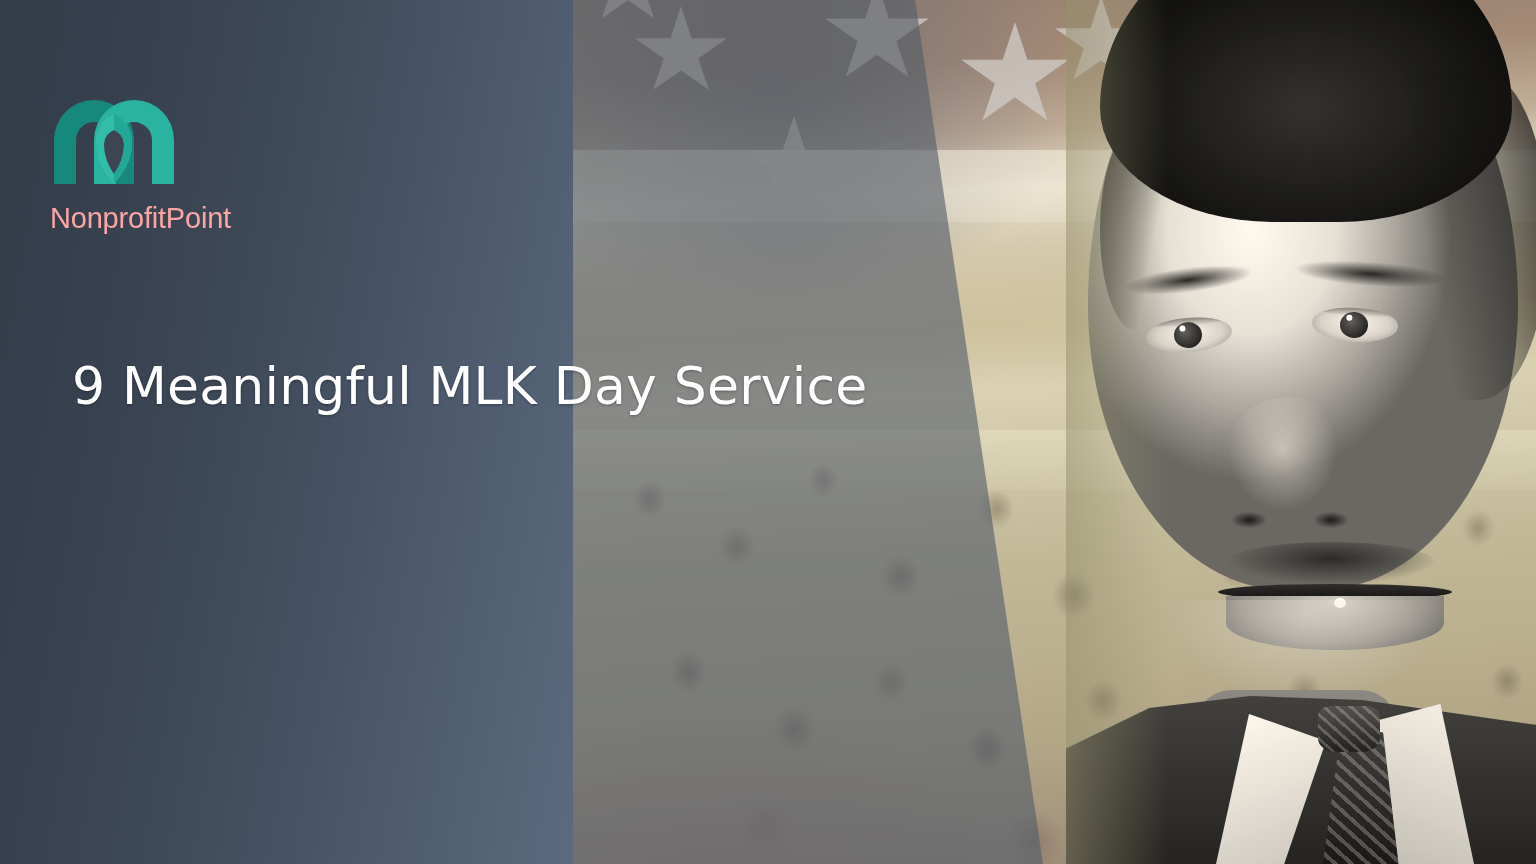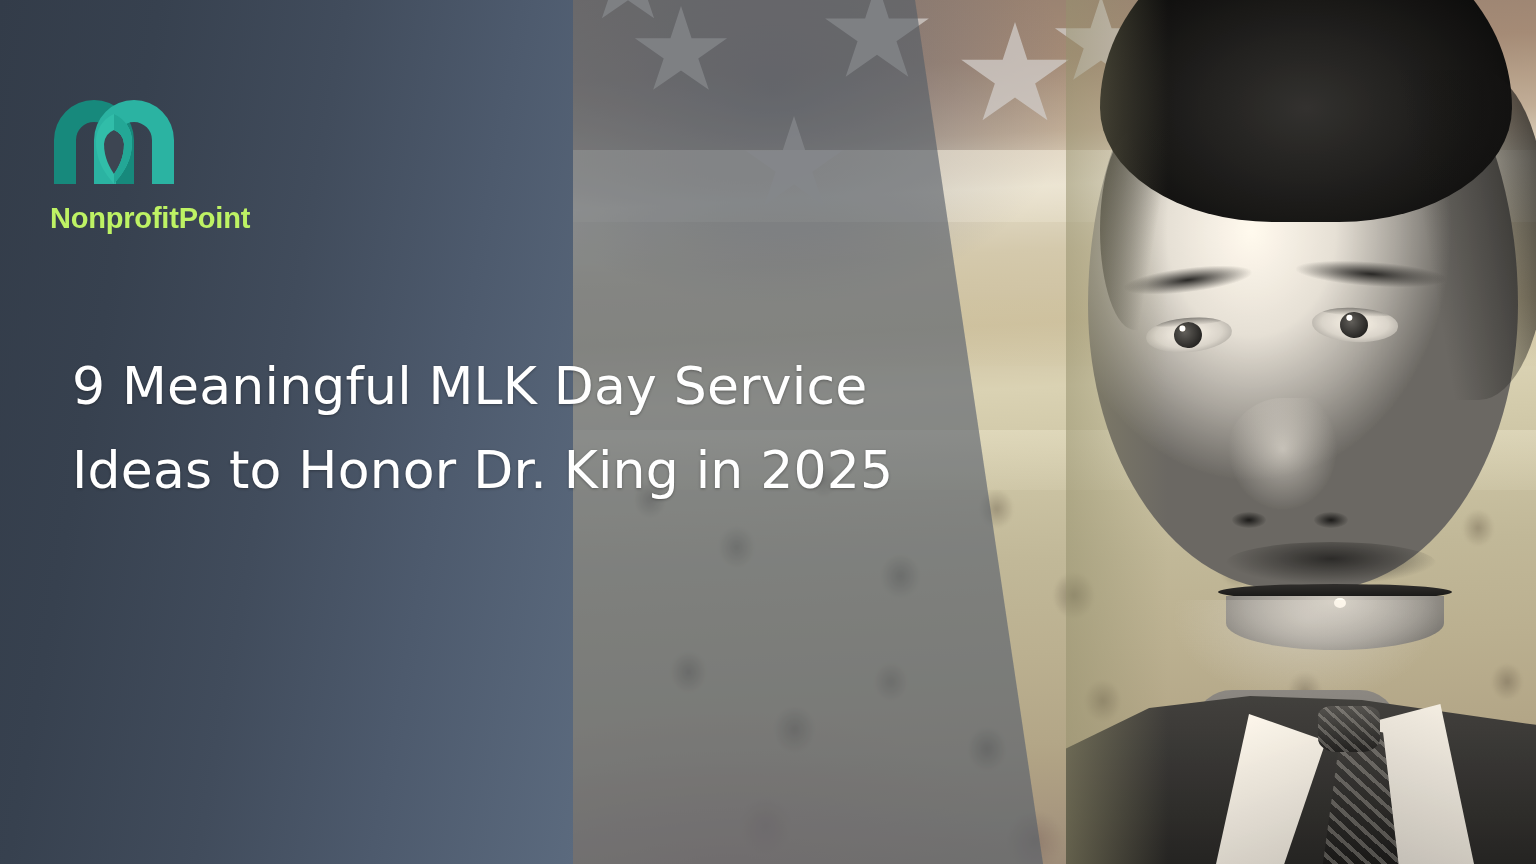--- a/index.html
+++ b/index.html
@@ -253,23 +253,23 @@
       #4d5a6d 72%,
       #5b6a7e 100%);
   }
 
   
   .logo { position:absolute; left:50px; top:92px; width:260px; }
   .logo-mark { width:128px; height:92px; display:block; }
   .logo-word {
     margin-top:18px;
     font-size:29px;
-    font-weight:700;
+    font-weight:400;
     letter-spacing:-.2px;
-    color:#bef264;
+    color:#fca5a5;
     font-family:"Liberation Sans", sans-serif;
     white-space:nowrap;
   }
 
   
   .headline {
     position:absolute;
     left:72px; top:344px;
     width:900px;
     color:#ffffff;
@@ -367,16 +367,15 @@
 
       <path d="M64 38 A16 16 0 0 1 74 52 C74 66 68 76 64 82 C60 76 54 66 54 52 A16 16 0 0 1 64 38 Z" fill="#3d4552"></path>
 
       <path d="M64 22 A30 30 0 0 1 82 50 C82 72 70 84 64 92 L64 82 C68 76 74 66 74 52 A16 16 0 0 0 64 38 Z" fill="#23a796"></path>
     </svg>
     <div class="logo-word">NonprofitPoint</div>
   </div>
 
   <h1 class="headline">
     <span class="ln">9 Meaningful MLK Day Service</span>
-    <span class="ln">Ideas to Honor Dr. King in 2025</span>
   </h1>
 
 </div>
 
 </body></html>

